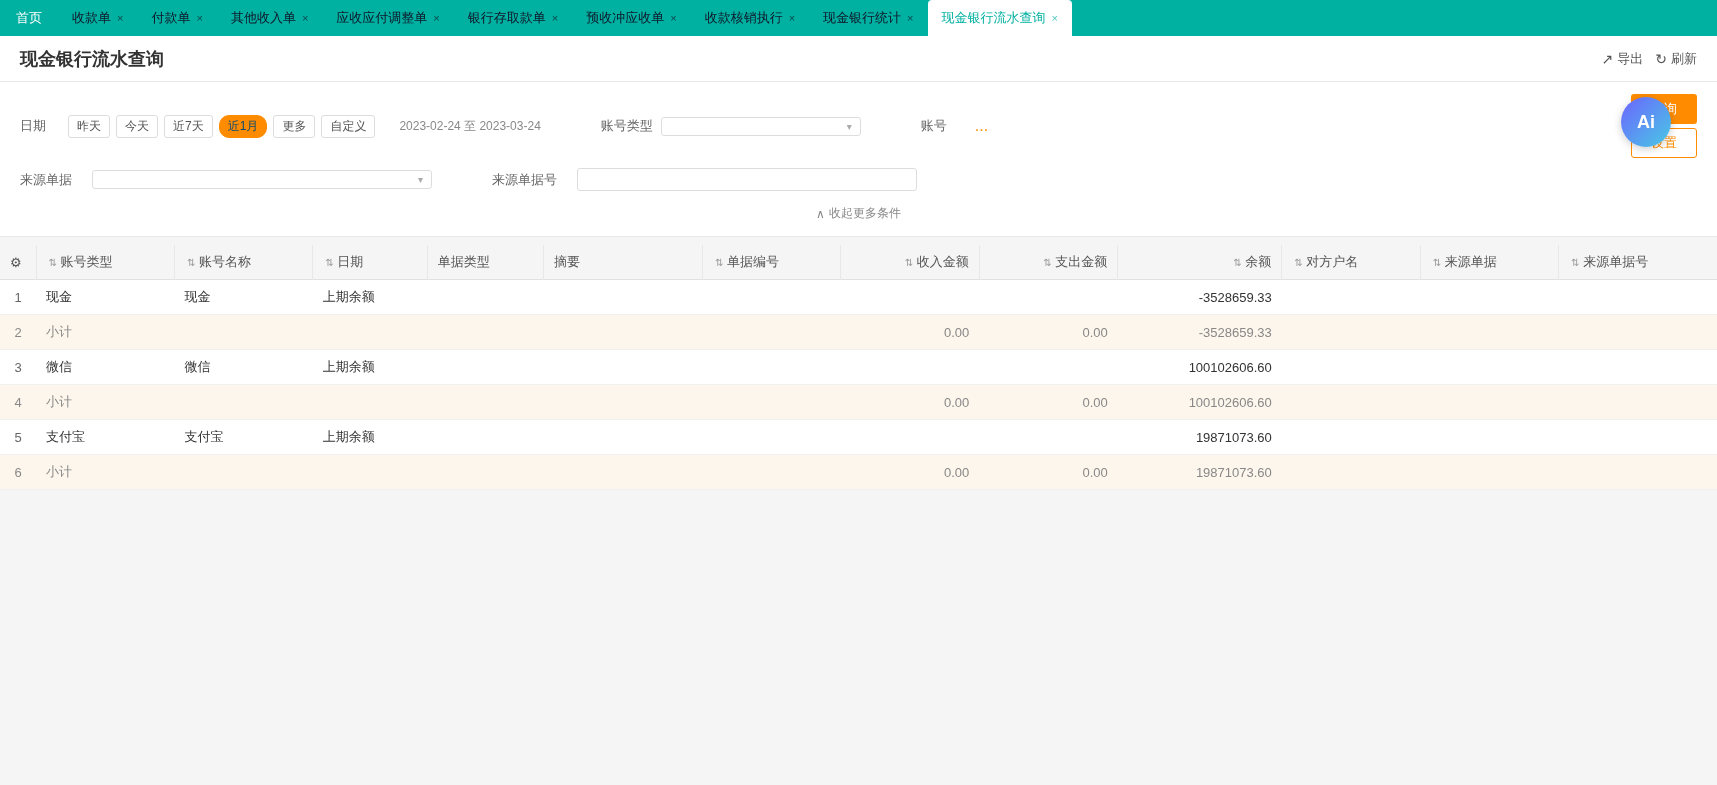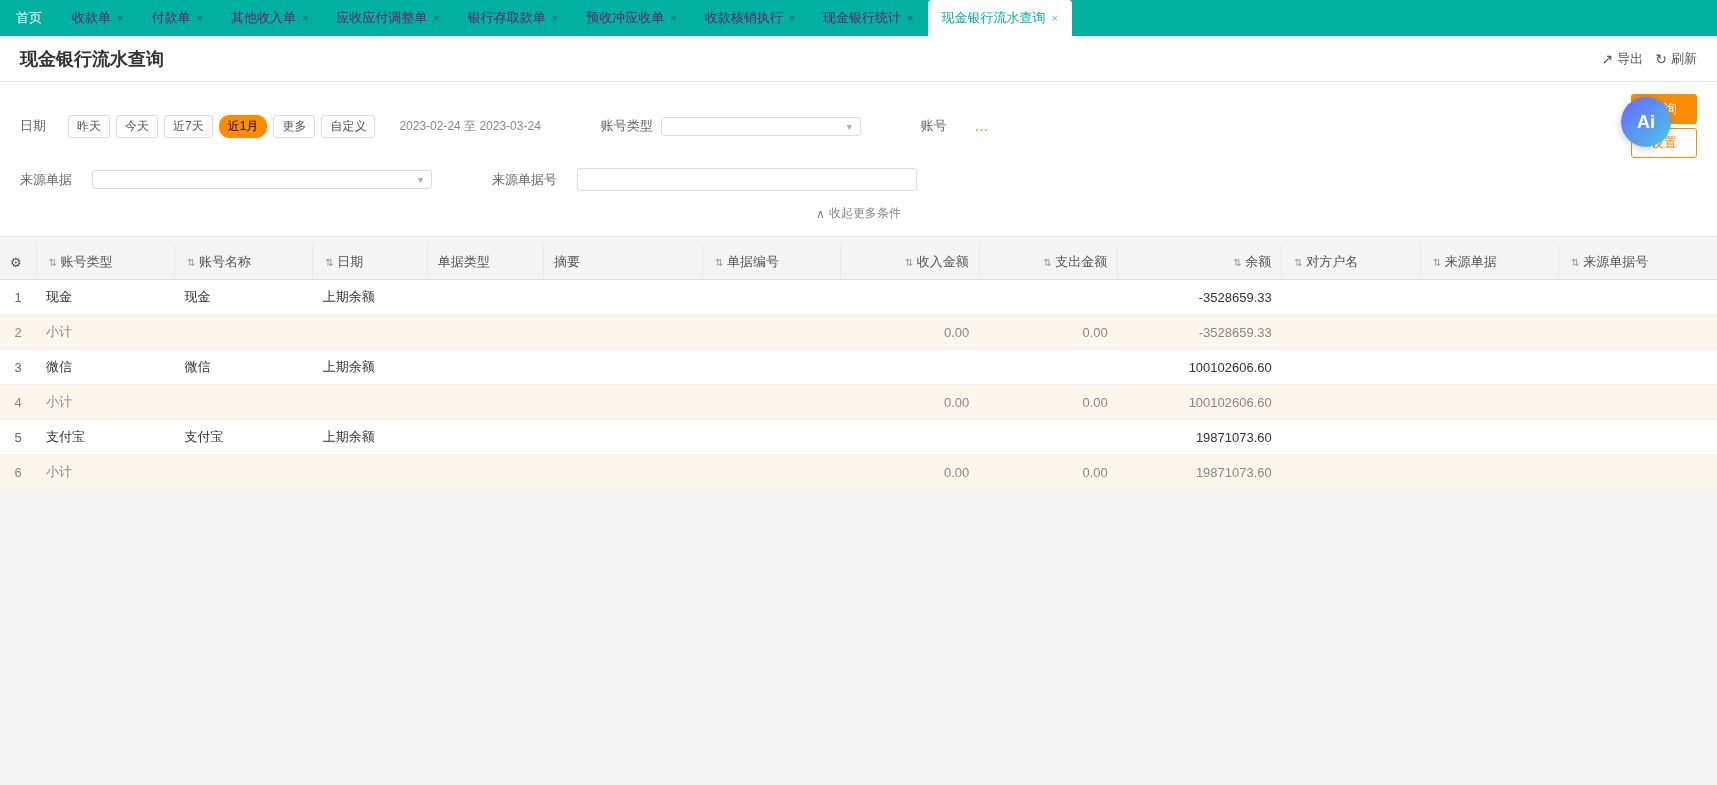--- a/index.html
+++ b/index.html
@@ -8,21 +8,21 @@
     
     .top-nav {
       background: #00b0a0;
       display: flex;
       align-items: center;
       height: 36px;
       padding: 18px 0;
       overflow: hidden;
     }
     .top-nav .nav-item {
-      color: #701a75;
+      color: #0f172a;
       padding: 0 14px;
       height: 36px;
       line-height: 36px;
       cursor: pointer;
       white-space: nowrap;
       font-size: 13px;
       display: flex;
       align-items: center;
       gap: 4px;
     }
@@ -101,21 +101,21 @@
       padding: 2px 8px;
       border: 1px solid #ddd;
       border-radius: 3px;
       cursor: pointer;
       font-size: 12px;
       color: #555;
       background: #fff;
     }
     .date-btn.active {
       background: #ff8c00;
-      color: #000000;
+      color: #0c4a6e;
       border-color: #ff8c00;
       border-radius: 10px;
     }
     .date-range {
       font-size: 12px;
       color: #888;
       margin-left: 16px;
     }
     .filter-select {
       display: flex;

